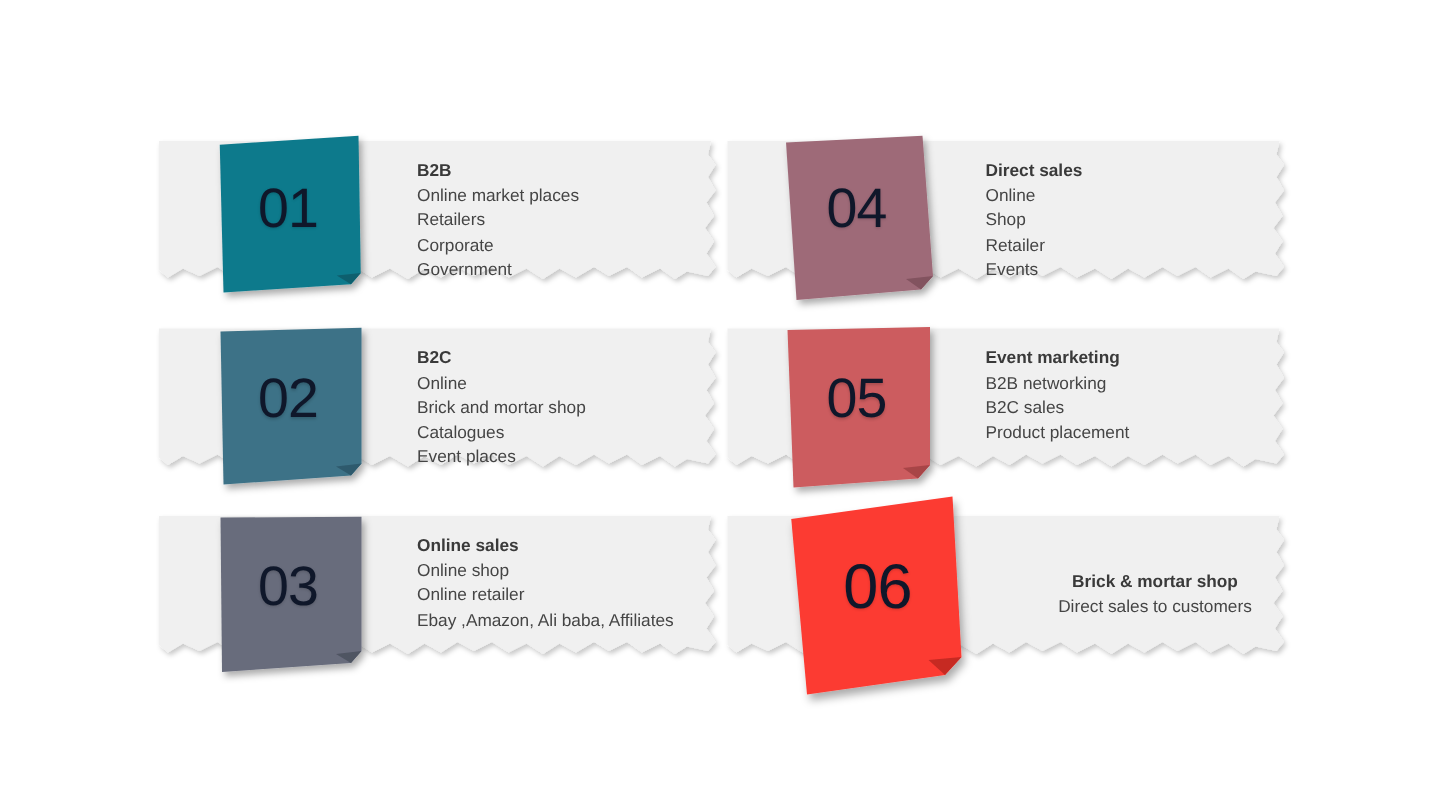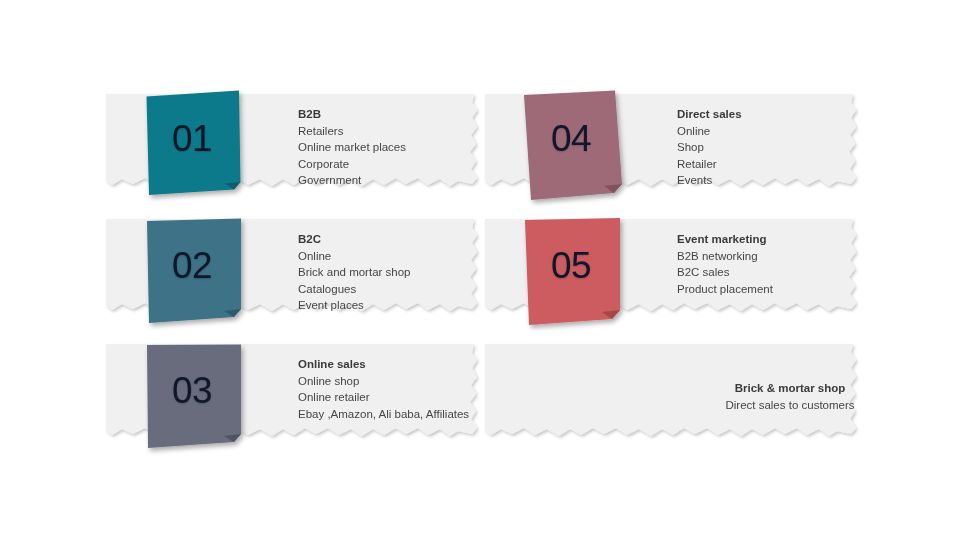--- a/index.html
+++ b/index.html
@@ -56,21 +56,20 @@
     overflow: visible;
     pointer-events: none;
   }
 
   
   .card-text {
     position: absolute;
     left: 172px;
     top: 12px;
     width: 196px;
-    margin-left: 20px;
   }
   .card-title {
     font-size: 11.5px;
     font-weight: bold;
     color: #3a3a3a;
     line-height: 16px;
     margin-bottom: 1px;
     white-space: nowrap;
   }
   .card-line {
@@ -155,22 +154,22 @@
         </defs>
         <g filter="url(#ts1)">
           <path fill="#0F7A8C" d="M2.5,6.5 L95,0.5 L96.5,92 L90,99.5 L5,105 Z"></path>
           <path fill="#0A5F6E" d="M96.5,92 L90,99.5 L80.5,93.6 Z"></path>
         </g>
       </svg>
       <div class="num">01</div>
     </div>
     <div class="card-text">
       <div class="card-title">B2B</div>
+      <div class="card-line">Online market places</div>
       <div class="card-line">Retailers</div>
-      <div class="card-line">Online market places</div>
       <div class="card-line">Corporate</div>
       <div class="card-line">Government</div>
     </div>
   </div>
 
   <div class="card col-left row-2 t-02">
     <svg class="sheet" viewBox="0 0 375 98" preserveAspectRatio="none">
       <path filter="url(#sh1)" fill="#F0F0F0" d="M0,0 H368 L366,9 L371,16 L366,24 L371,33 L365,41 L370,50 L364,58 L370,67 L365,75 L371,84 L366,90
            L352,87 L344,92 L334,85 L322,91 L312,84 L300,90 L290,84 L278,91 L267,85 L256,92 L245,85 L233,91
            L222,84 L210,90 L199,84 L188,91 L177,85 L166,92 L154,85 L142,91 L131,84 L119,90 L108,84 L96,91
@@ -267,19 +266,33 @@
     </div>
   </div>
 
   <div class="card col-right row-3 t-06 variant-big">
     <svg class="sheet" viewBox="0 0 375 98" preserveAspectRatio="none">
       <path filter="url(#sh1)" fill="#F0F0F0" d="M0,0 H368 L366,9 L371,16 L366,24 L371,33 L365,41 L370,50 L364,58 L370,67 L365,75 L371,84 L366,90
            L352,87 L344,92 L334,85 L322,91 L312,84 L300,90 L290,84 L278,91 L267,85 L256,92 L245,85 L233,91
            L222,84 L210,90 L199,84 L188,91 L177,85 L166,92 L154,85 L142,91 L131,84 L119,90 L108,84 L96,91
            L85,85 L74,92 L62,85 L50,91 L39,84 L27,90 L16,85 L6,91 L0,86 Z"></path>
     </svg>
+    <div class="numtile">
+      <svg class="tile-svg" width="132" height="148" viewBox="0 0 132 148">
+        <defs>
+          <filter id="ts6" x="-25%" y="-20%" width="165%" height="155%">
+            <feDropShadow dx="2" dy="4" stdDeviation="3" flood-color="#000000" flood-opacity="0.33"></feDropShadow>
+          </filter>
+        </defs>
+        <g filter="url(#ts6)">
+          <path fill="#FC3B33" d="M0.5,16 L108,1 L114,108 L103,120 L11,133 Z"></path>
+          <path fill="#C62A24" d="M114,108 L103,120 L92,110 Z"></path>
+        </g>
+      </svg>
+      <div class="num">06</div>
+    </div>
     <div class="card-text">
       <div class="card-title">Brick &amp; mortar shop</div>
       <div class="card-line">Direct sales to customers</div>
     </div>
   </div>
 
 </div>
 
 </body></html>

